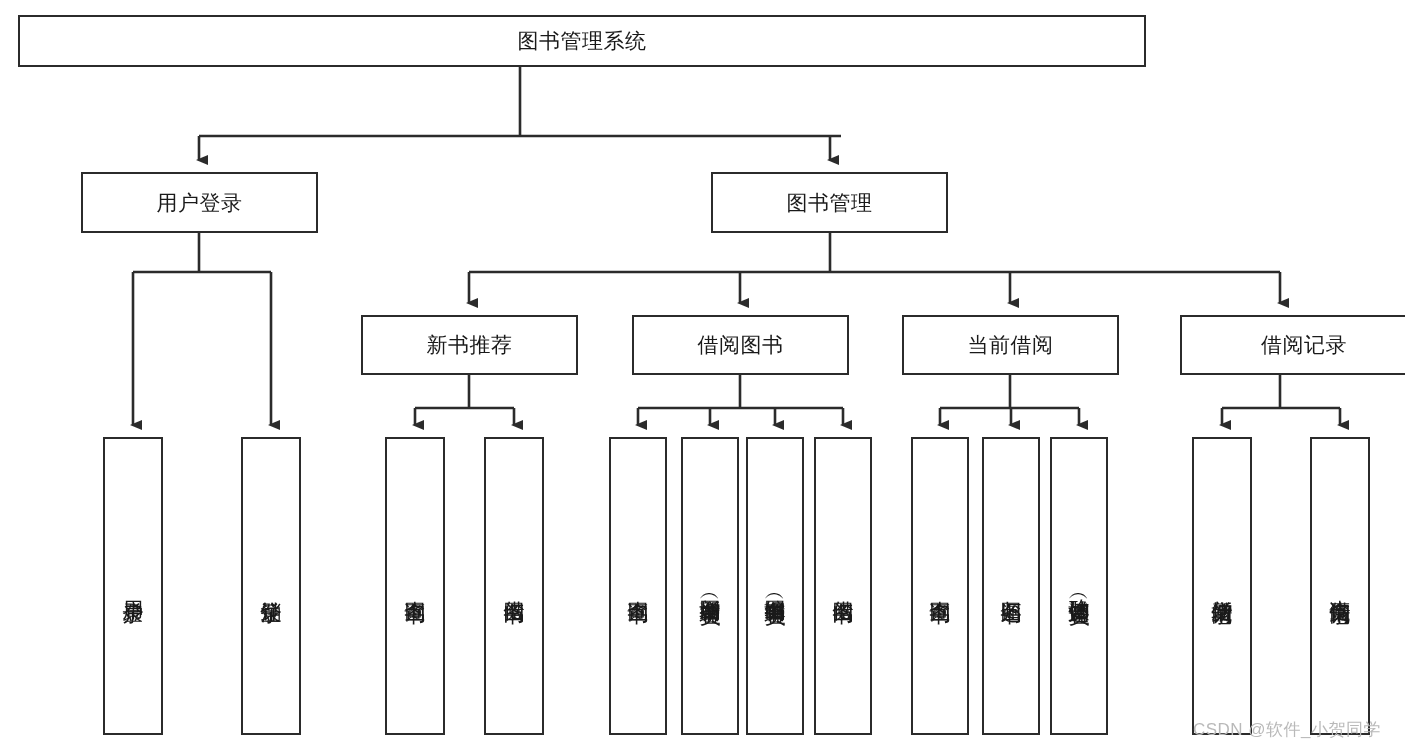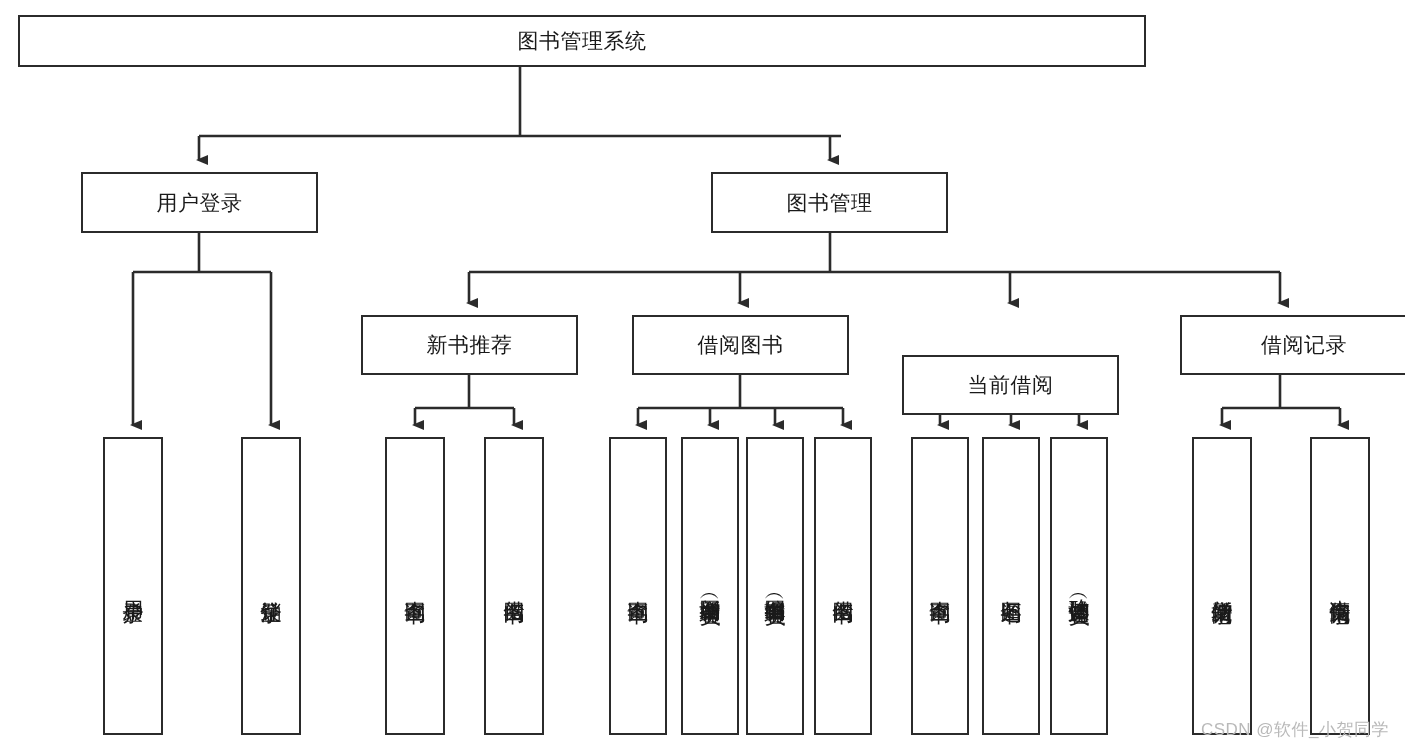--- a/index.html
+++ b/index.html
@@ -49,21 +49,21 @@
   svg.links {
     position: absolute;
     left: 0;
     top: 0;
     width: 1405px;
     height: 747px;
     pointer-events: none;
   }
   .watermark {
     position: absolute;
-    right: 16px;
+    right: 24px;
     bottom: 6px;
     font-size: 17px;
     color: #b9b9b9;
     white-space: nowrap;
     letter-spacing: 0.5px;
   }
 </style>
 </head>
 <body>
 
@@ -129,21 +129,21 @@
   <div class="node node-h" style="left:361px; top:315px; width:217px; height:60px;">
     <span>新书推荐</span>
   </div>
 
   <div class="node node-h" style="left:711px; top:172px; width:237px; height:61px;">
     <span>图书管理</span>
   </div>
   <div class="node node-h" style="left:632px; top:315px; width:217px; height:60px;">
     <span>借阅图书</span>
   </div>
-  <div class="node node-h" style="left:902px; top:315px; width:217px; height:60px;margin-top:40px;">
+  <div class="node node-h" style="left:902px; top:315px; width:217px; height:60px;">
     <span>当前借阅</span>
   </div>
   <div class="node node-h" style="left:1180px; top:315px; width:248px; height:60px;">
     <span>借阅记录</span>
   </div>
 
   <div class="node node-v" style="left:103px; top:437px; width:60px; height:298px;">
     <span>用户登录</span>
   </div>
   <div class="node node-v" style="left:241px; top:437px; width:60px; height:298px;">

